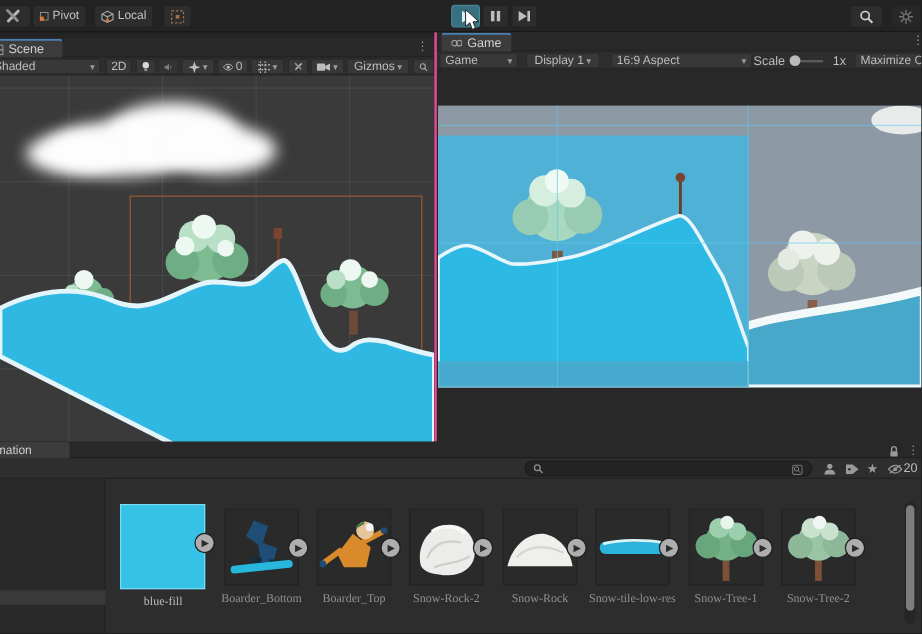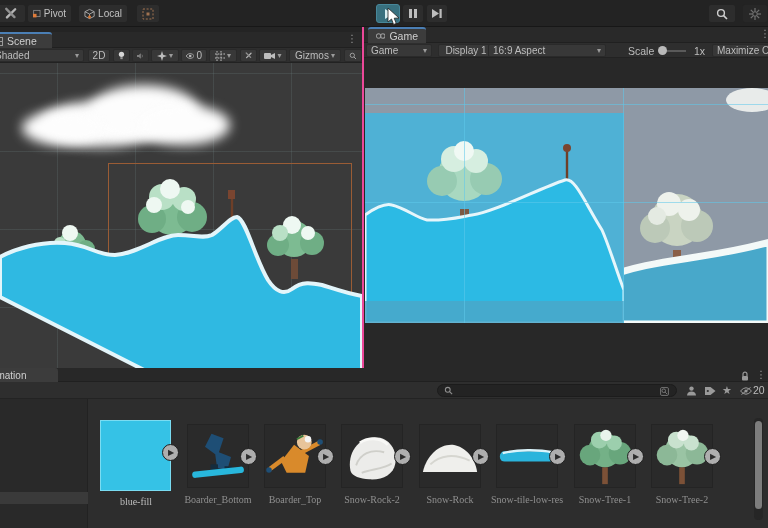--- a/index.html
+++ b/index.html
@@ -282,21 +282,21 @@
 
     <div class="viewbar">
       <div class="vbtn" style="left:2px;width:66px;justify-content:space-between">
         <span>Game</span>
         <span class="arrow">▾</span>
       </div>
       <div class="vbtn" style="left:74px;width:62px;justify-content:center">
         <span>Display 1</span>
         <span class="arrow">▾</span>
       </div>
-      <div class="vbtn" style="left:124px;width:118px;justify-content:space-between">
+      <div class="vbtn" style="left:145px;width:118px;justify-content:space-between">
         <span>16:9 Aspect</span>
         <span class="arrow">▾</span>
       </div>
       <span class="txt abs" style="left:264px;top:2px;color:#bdbdbd">Scale</span>
       <div class="abs" style="left:296px;top:7px;width:26px;height:2px;background:#5a5a5a"></div>
       <div class="abs" style="left:294px;top:3px;width:9px;height:9px;border-radius:50%;background:#b9b9b9"></div>
       <span class="txt abs" style="left:330px;top:2px">1x</span>
       <div class="vbtn" style="left:348px;width:80px;justify-content:flex-start">
         <span>Maximize On</span>
       </div>

